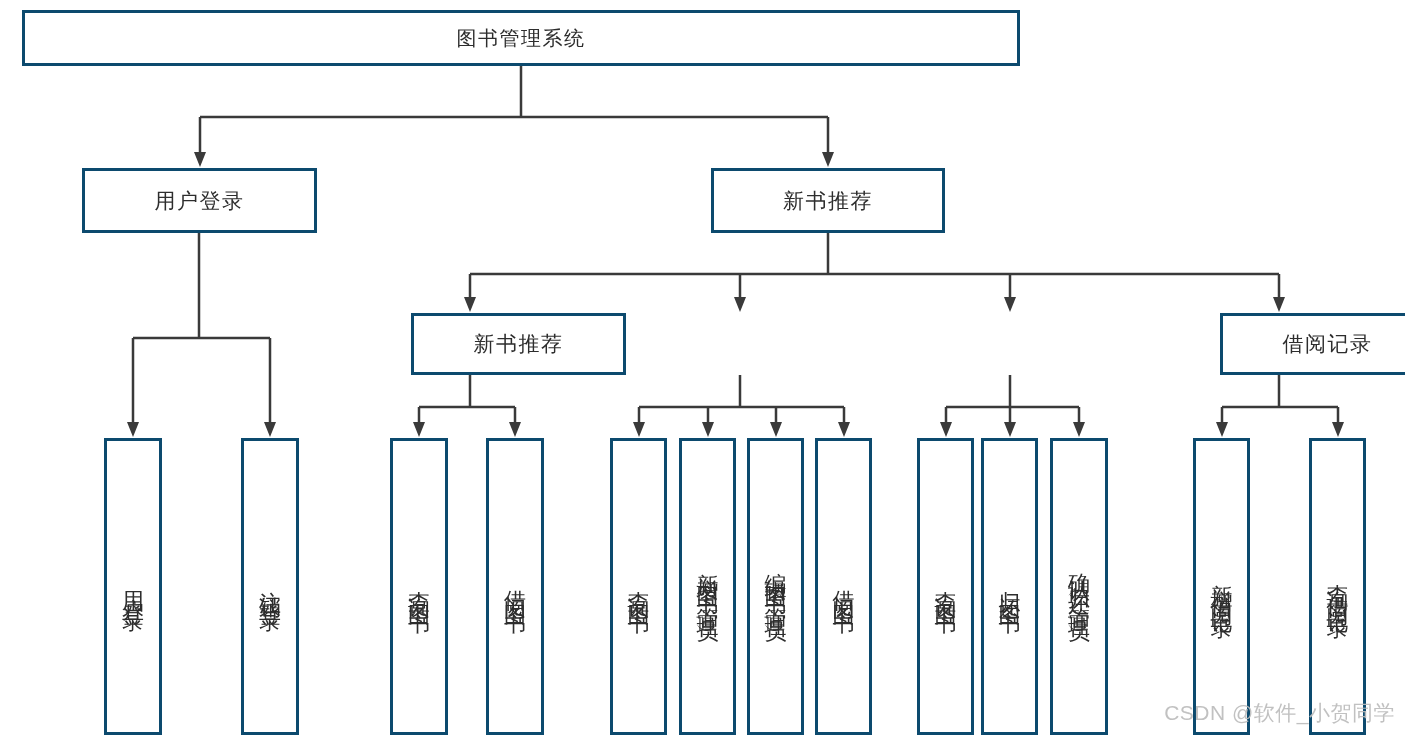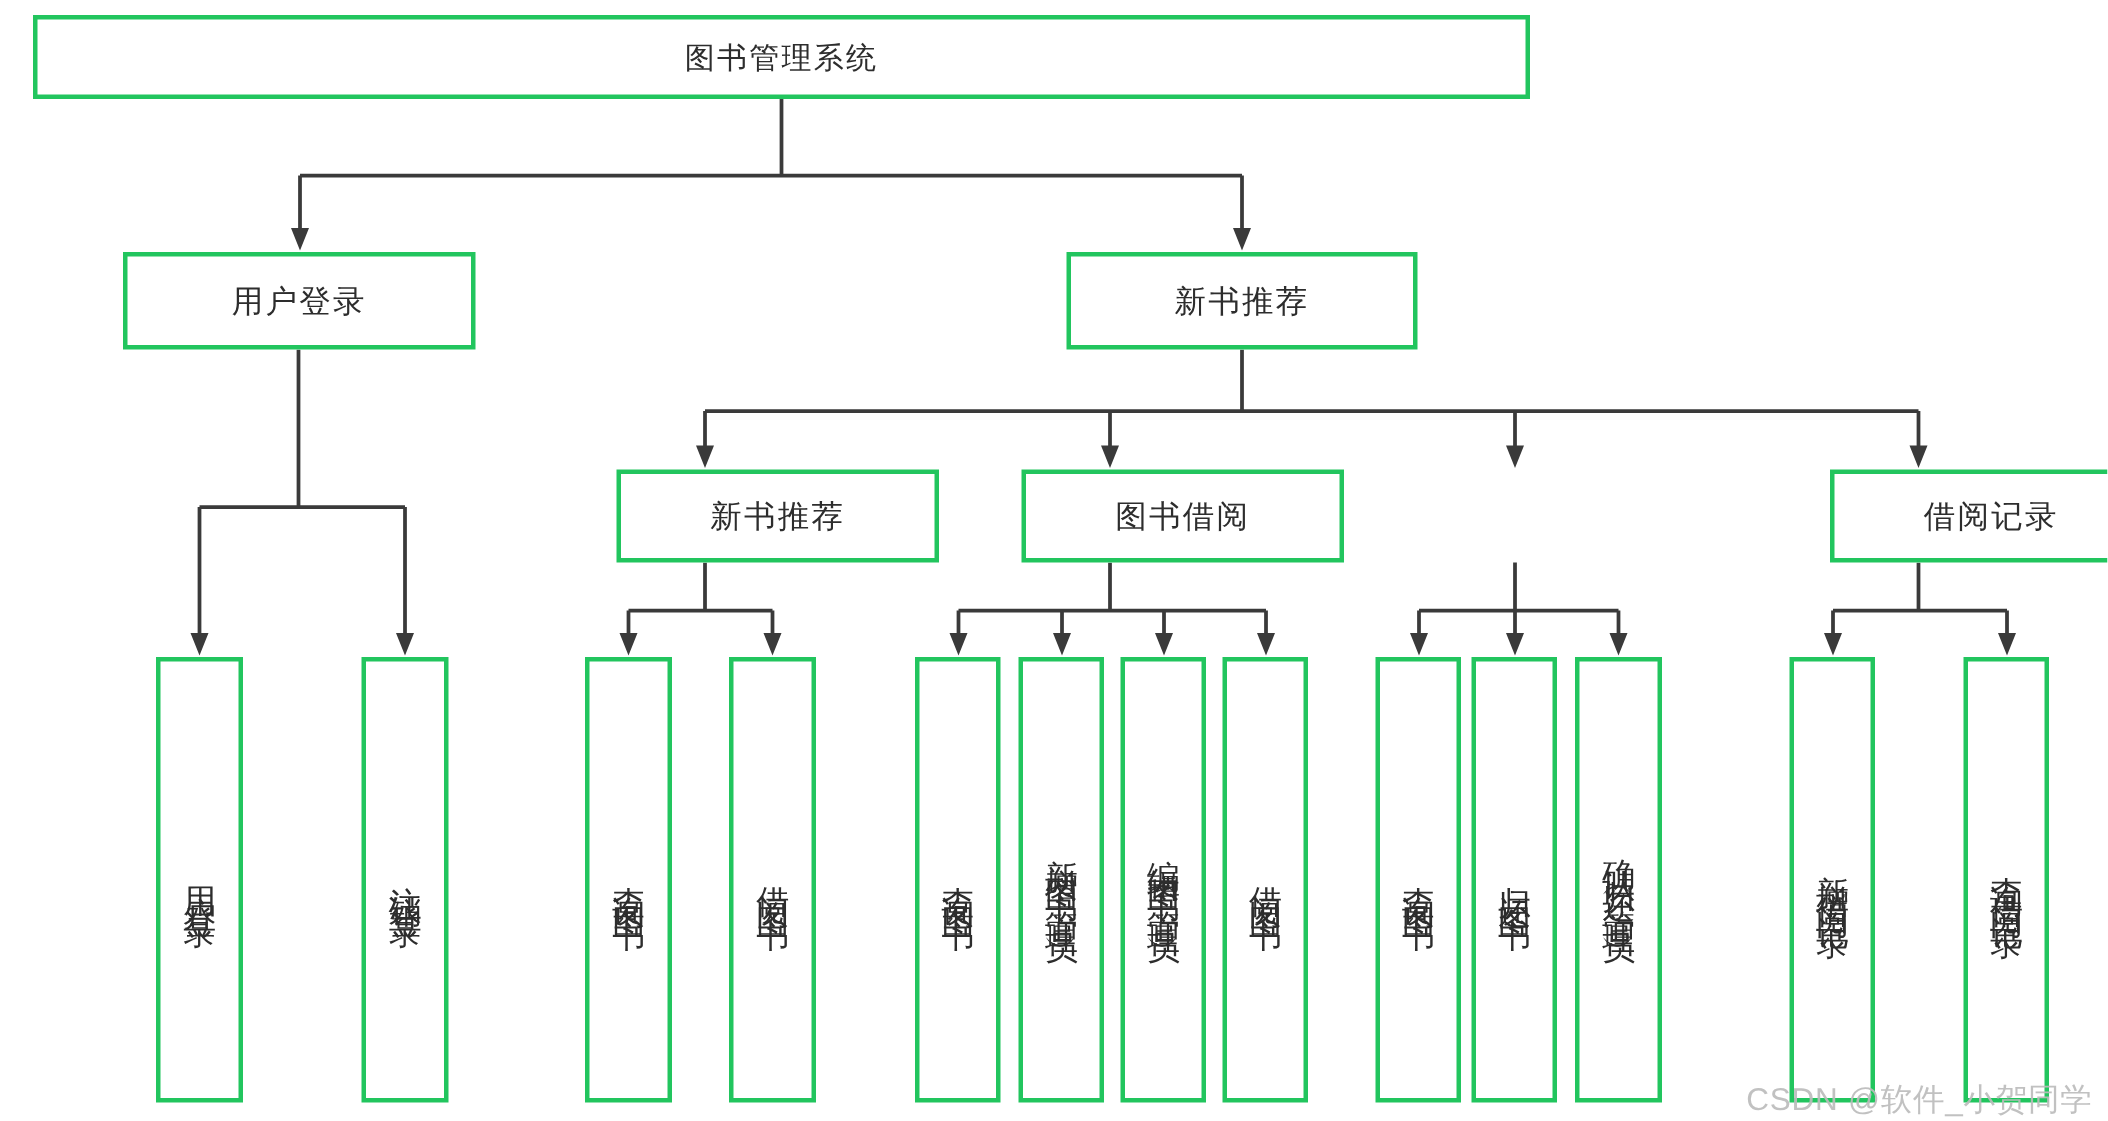--- a/index.html
+++ b/index.html
@@ -21,21 +21,21 @@
     left: 0;
     top: 0;
     width: 1405px;
     height: 747px;
     pointer-events: none;
   }
   .node {
     position: absolute;
     box-sizing: border-box;
     background: #ffffff;
-    border: 3px solid #22c55e;
+    border: 3px solid #0c4a6e;
     display: flex;
     align-items: center;
     justify-content: center;
   }
   .hbox {
     font-size: 21px;
     letter-spacing: 1.5px;
     white-space: nowrap;
   }
   .root {
@@ -48,21 +48,21 @@
     top: 438px;
     height: 297px;
     writing-mode: vertical-rl;
     font-size: 22px;
     letter-spacing: 7px;
     line-height: 1.1;
   }
   .watermark {
     position: absolute;
     right: 10px;
-    bottom: 0;
+    bottom: 20px;
     font-size: 21px;
     letter-spacing: 0.5px;
     color: rgba(188, 188, 188, 0.92);
     z-index: 10;
     white-space: nowrap;
   }
 </style>
 </head>
 <body>
 
@@ -87,21 +87,20 @@
          M1073 422 L1085 422 L1079 437 Z
          M1216 422 L1228 422 L1222 437 Z  M1332 422 L1344 422 L1338 437 Z"></path>
   </svg>
 
   <div class="node hbox root">图书管理系统</div>
 
   <div class="node hbox lvl2" style="left:82px;width:235px;">用户登录</div>
   <div class="node hbox lvl2" style="left:711px;width:234px;">新书推荐</div>
 
   <div class="node hbox lvl3" style="left:363px;width:215px;">新书推荐</div>
-  <div class="node hbox lvl3" style="left:633px;width:215px;">图书借阅</div>
   <div class="node hbox lvl3" style="left:1172px;width:215px;">借阅记录</div>
 
   <div class="node vbox" style="left:104px;width:58px;">用户登录</div>
   <div class="node vbox" style="left:241px;width:58px;">注销登录</div>
 
   <div class="node vbox" style="left:390px;width:58px;">查询图书</div>
   <div class="node vbox" style="left:486px;width:58px;">借阅图书</div>
 
   <div class="node vbox" style="left:610px;width:57px;">查询图书</div>
   <div class="node vbox" style="left:679px;width:57px;">新增图书（管理员）</div>

